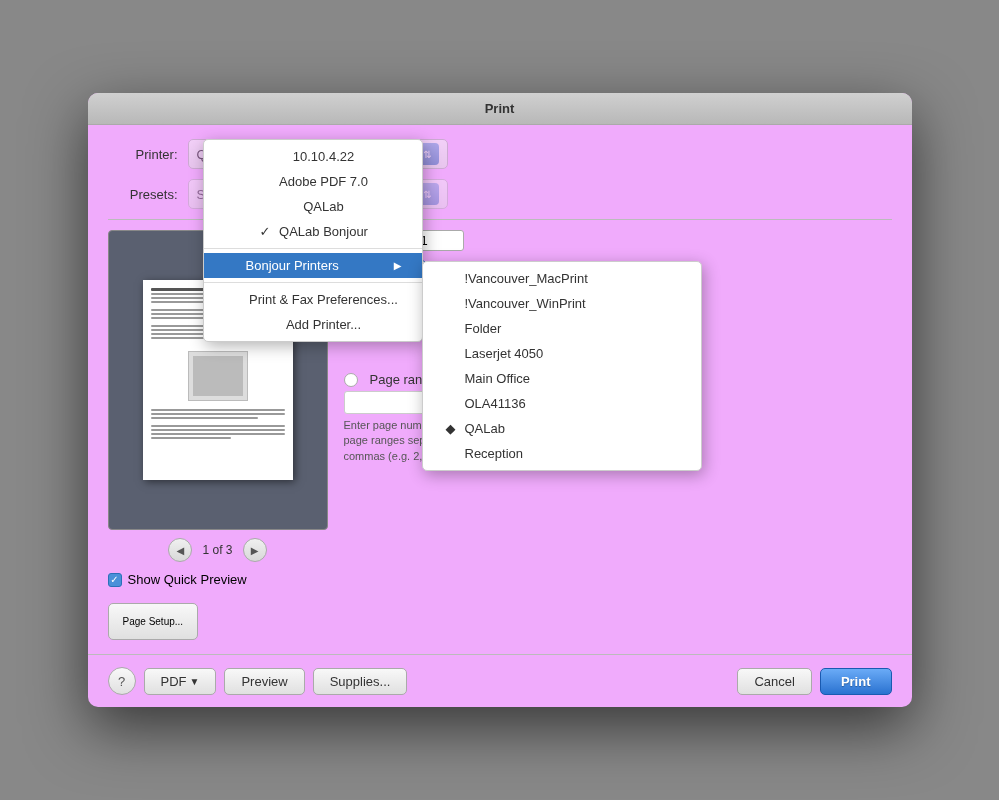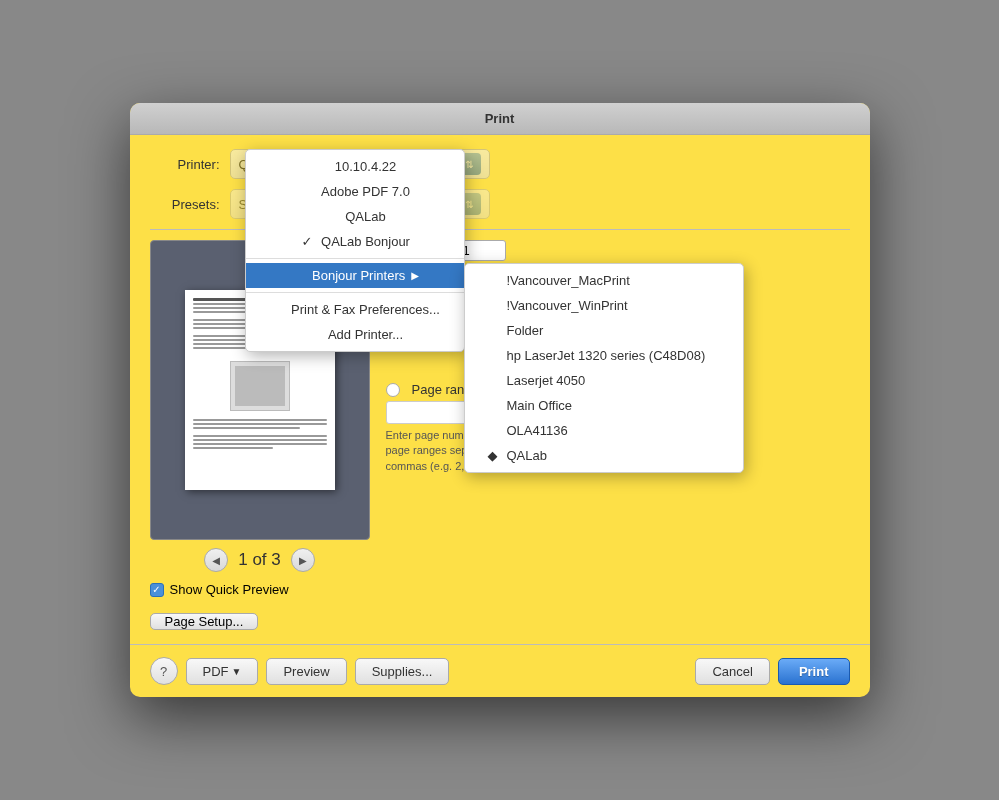--- a/index.html
+++ b/index.html
@@ -8,22 +8,22 @@
       display: flex;
       align-items: center;
       justify-content: center;
       width: 999px;
       height: 800px;
       font-family: -apple-system, 'Lucida Grande', Arial, sans-serif;
       font-size: 13px;
     }
 
     .dialog {
-      width: 740px;
-      background: #fde047;
+      width: 824px;
+      background: #f0abfc;
       border-radius: 10px;
       box-shadow: 0 20px 60px rgba(0,0,0,0.6);
       overflow: visible;
       position: relative;
     }
 
     .dialog-title-bar {
       background: linear-gradient(to bottom, #d0d0d0, #b8b8b8);
       border-radius: 10px 10px 0 0;
       padding: 8px 12px;
@@ -163,21 +163,21 @@
       border: 1px solid #aaa;
       display: flex;
       align-items: center;
       justify-content: center;
       cursor: pointer;
       font-size: 10px;
       color: #555;
     }
 
     .nav-page-text {
-      font-size: 17px;
+      font-size: 12px;
       color: #333;
     }
 
     .show-preview-row {
       display: flex;
       align-items: center;
       gap: 6px;
       margin-top: 10px;
     }
 
@@ -189,25 +189,25 @@
       border-radius: 3px;
       display: flex;
       align-items: center;
       justify-content: center;
       color: white;
       font-size: 10px;
     }
 
     .page-setup-btn {
       margin-top: 8px;
-      padding: 0 14px;
+      padding: 12px 14px;
       background: linear-gradient(to bottom, #f8f8f8, #e0e0e0);
       border: 1px solid #aaa;
       border-radius: 5px;
-      font-size: 13px;
+      font-size: 10px;
       cursor: pointer;
     }
 
     .options-panel {
       flex: 1;
     }
 
     .option-row {
       display: flex;
       align-items: center;
@@ -385,21 +385,21 @@
       white-space: nowrap;
       justify-content: center;
     }
 
     .dropdown-menu-item.highlighted {
       background: #3478c4;
       color: white;
     }
 
     .dropdown-menu-item.has-arrow {
-      justify-content: center;
+      justify-content: space-between;
     }
 
     .dropdown-menu-item .check-mark {
       width: 16px;
       text-align: center;
     }
 
     .dropdown-divider {
       height: 1px;
       background: #ddd;
@@ -408,21 +408,21 @@
 
     .printer-dropdown {
       position: absolute;
       top: 0px;
       left: 95px;
       z-index: 200;
     }
 
     .bonjour-submenu {
       position: absolute;
-      top: 0;
+      top: 8px;
       left: 100%;
       background: white;
       border: 1px solid #ccc;
       border-radius: 5px;
       box-shadow: 2px 4px 16px rgba(0,0,0,0.3);
       min-width: 280px;
       padding: 4px 0;
     }
 
     .submenu-item {
@@ -499,37 +499,37 @@
             <div class="submenu-item">
               <span class="diamond"> </span>
               <span>!Vancouver_WinPrint</span>
             </div>
             <div class="submenu-item">
               <span class="diamond"> </span>
               <span>Folder</span>
             </div>
             <div class="submenu-item">
               <span class="diamond"> </span>
-              <span>hp LaserJet 1320 series (C48D08)</span>
-            </div>
-            <div class="submenu-item">
-              <span class="diamond"> </span>
               <span>Laserjet 4050</span>
             </div>
             <div class="submenu-item">
               <span class="diamond"> </span>
               <span>Main Office</span>
             </div>
             <div class="submenu-item">
               <span class="diamond"> </span>
               <span>OLA41136</span>
             </div>
             <div class="submenu-item">
               <span class="diamond">◆</span>
               <span>QALab</span>
+            </div>
+            <div class="submenu-item">
+              <span class="diamond"> </span>
+              <span>Reception</span>
             </div>
           </div>
         </div>
         <div class="dropdown-divider"></div>
         <div class="dropdown-menu-item">
           <span class="check-mark"> </span>
           <span>Print &amp; Fax Preferences...</span>
         </div>
         <div class="dropdown-menu-item">
           <span class="check-mark"> </span>

